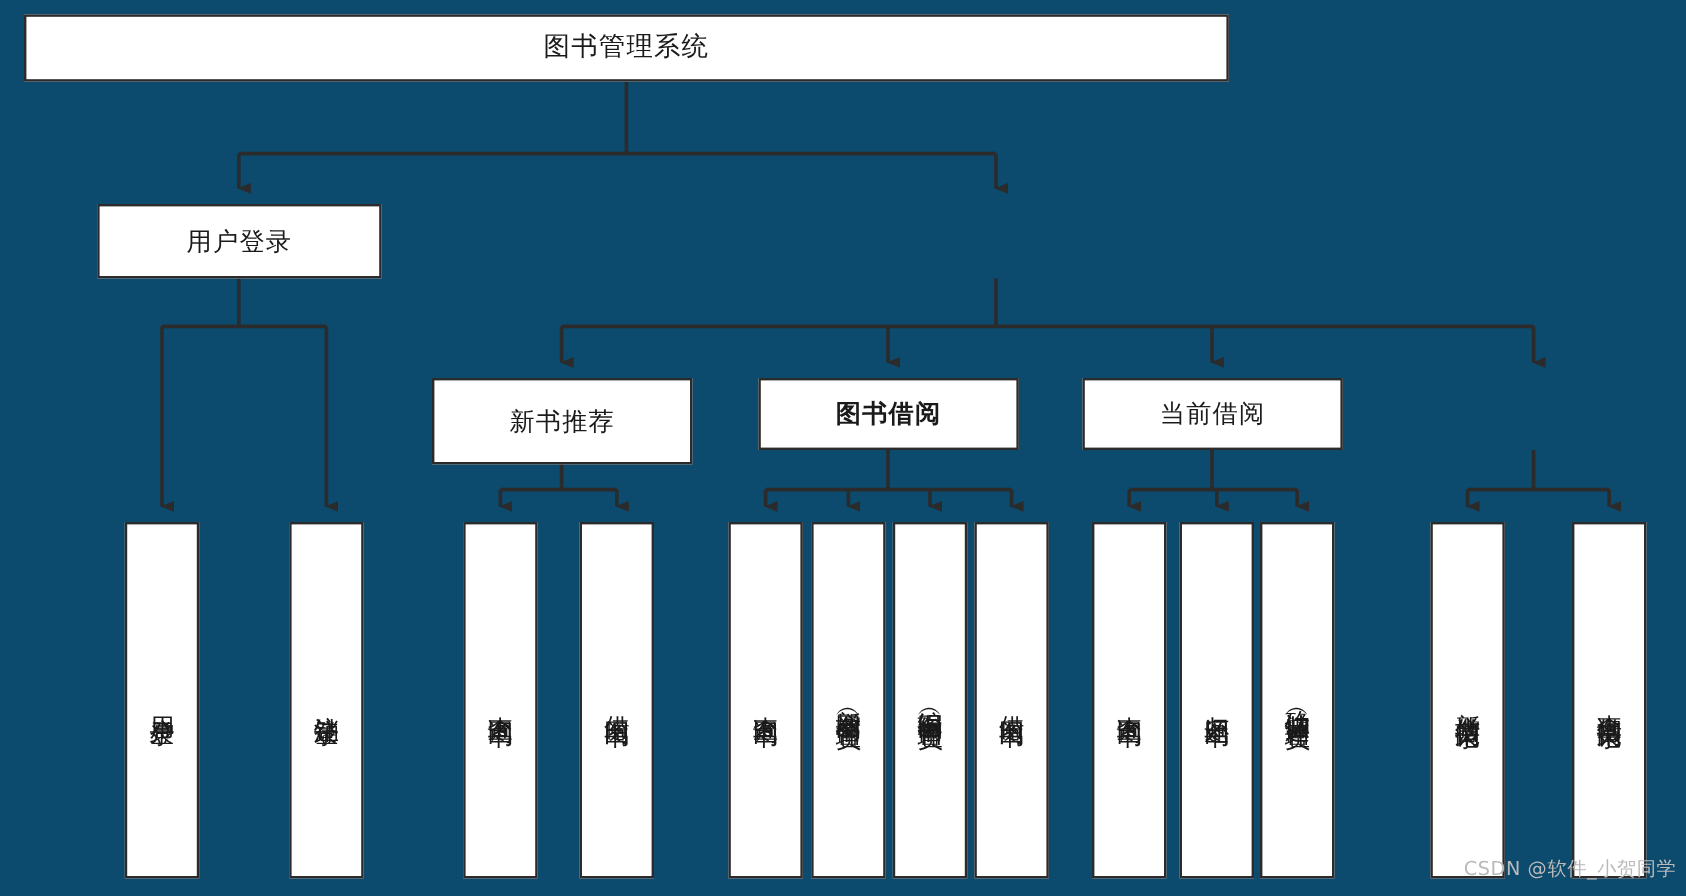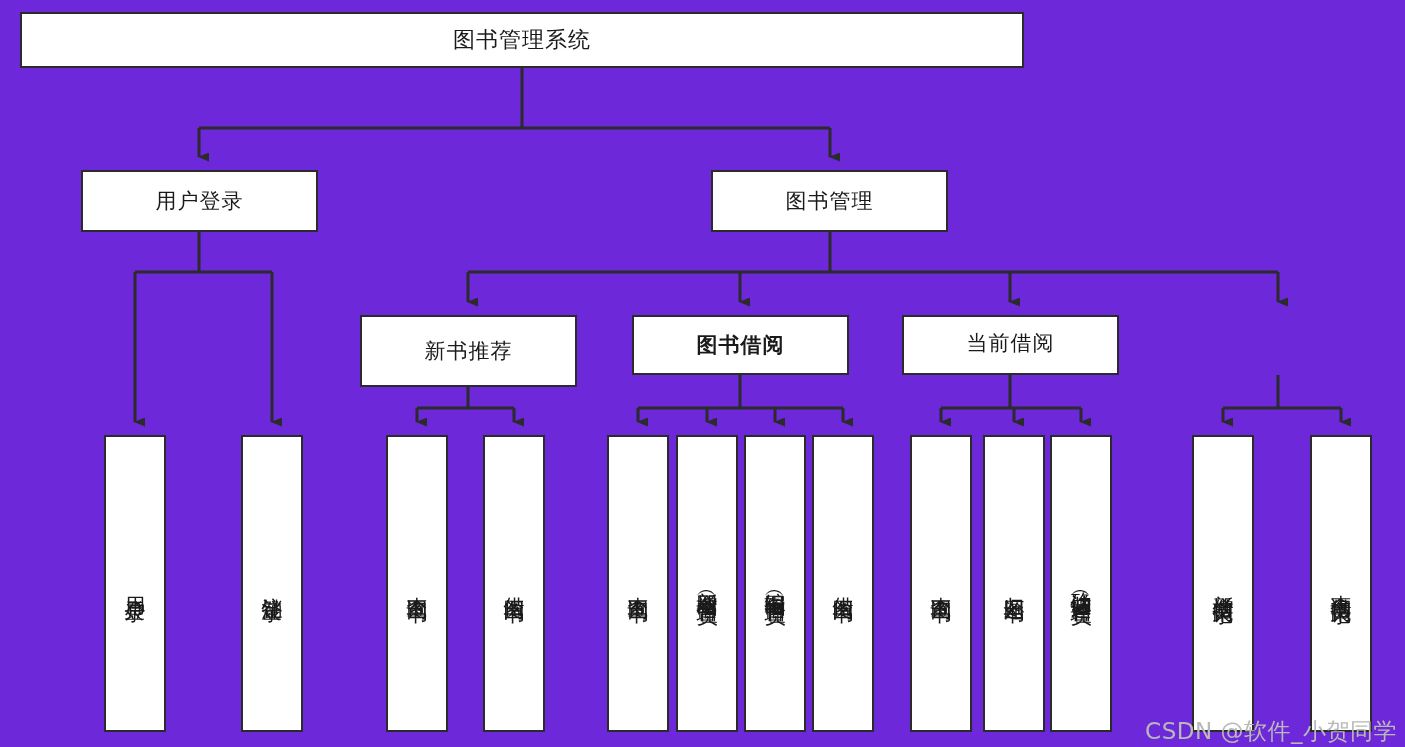--- a/index.html
+++ b/index.html
@@ -11,21 +11,21 @@
     width: 1405px;
     height: 747px;
     font-family: "DejaVu Sans", "Liberation Sans", sans-serif;
     overflow: hidden;
     position: relative;
   }
   #diagram-root {
     position: relative;
     width: 1405px;
     height: 747px;
-    background: #6d28d9;
+    background: #0c4a6e;
   }
   svg.connectors {
     position: absolute;
     left: 0;
     top: 0;
     width: 1405px;
     height: 747px;
     pointer-events: none;
   }
   .node {
@@ -61,22 +61,22 @@
     display: block;
     text-align: center;
     white-space: nowrap;
   }
   #title-node {
     font-size: 22px;
   }
   #watermark {
     position: absolute;
     right: 8px;
-    bottom: 0;
-    font-size: 23px;
+    bottom: 12px;
+    font-size: 16px;
     color: #b9b9b9;
     letter-spacing: 0.5px;
     white-space: nowrap;
     user-select: none;
   }
 </style>
 </head>
 <body>
 
 <div id="diagram-root">
@@ -131,31 +131,28 @@
     </g>
   </svg>
 
   <div class="node horiz" id="title-node" style="left:20px; top:12px; width:1004px; height:56px;">
     <span class="node-label">图书管理系统</span>
   </div>
 
   <div class="node horiz" style="left:81px; top:170px; width:237px; height:62px;">
     <span class="node-label">用户登录</span>
   </div>
-  <div class="node horiz" style="left:711px; top:170px; width:237px; height:62px;">
-    <span class="node-label">图书管理</span>
-  </div>
 
   <div class="node horiz" style="left:360px; top:315px; width:217px; height:72px;">
     <span class="node-label">新书推荐</span>
   </div>
   <div class="node horiz" style="left:632px; top:315px; width:217px; height:60px;font-weight:bold;">
     <span class="node-label">图书借阅</span>
   </div>
-  <div class="node horiz" style="left:902px; top:315px; width:217px; height:60px;font-family:Liberation Mono, monospace;">
+  <div class="node horiz" style="left:902px; top:315px; width:217px; height:60px;">
     <span class="node-label">当前借阅</span>
   </div>
 
   <div class="node vert" style="left:104px; top:435px; width:62px; height:297px;">
     <span class="node-label">用户登录</span>
   </div>
   <div class="node vert" style="left:241px; top:435px; width:62px; height:297px;">
     <span class="node-label">注销登录</span>
   </div>
 

